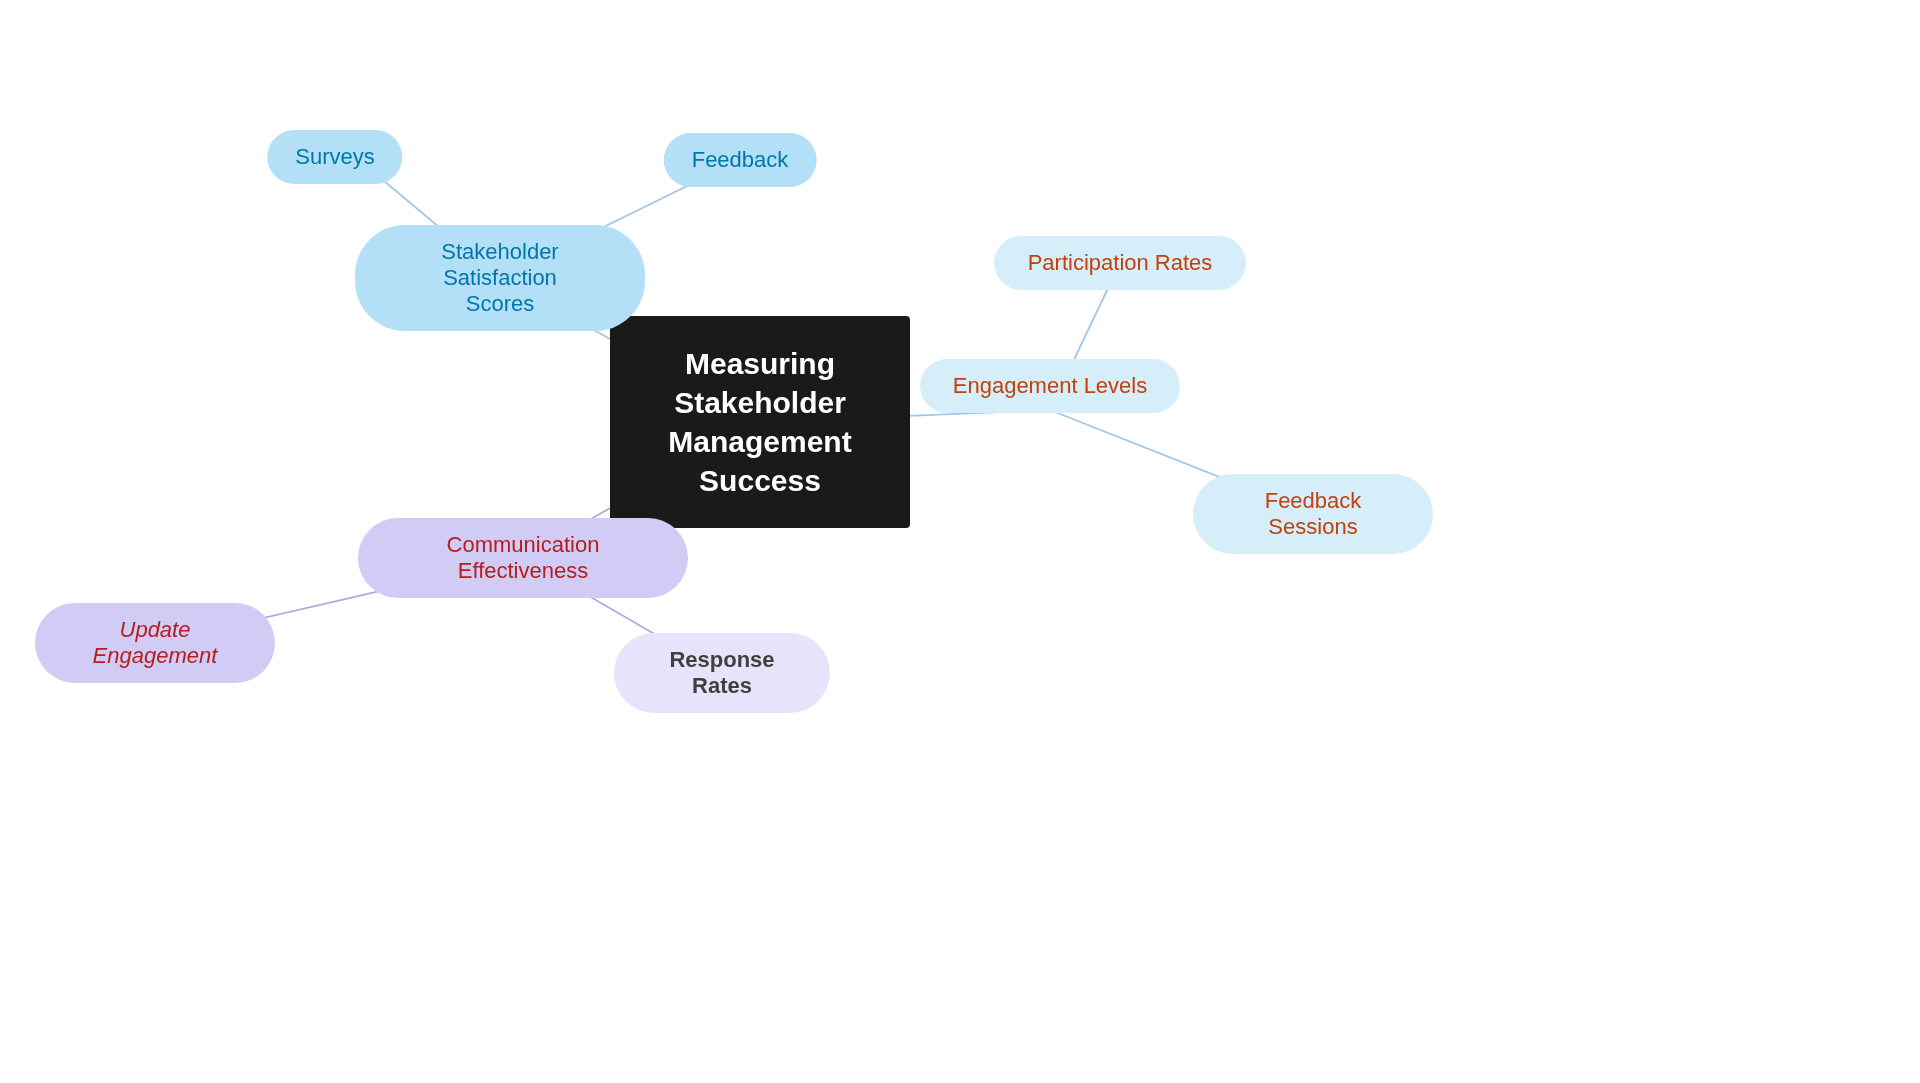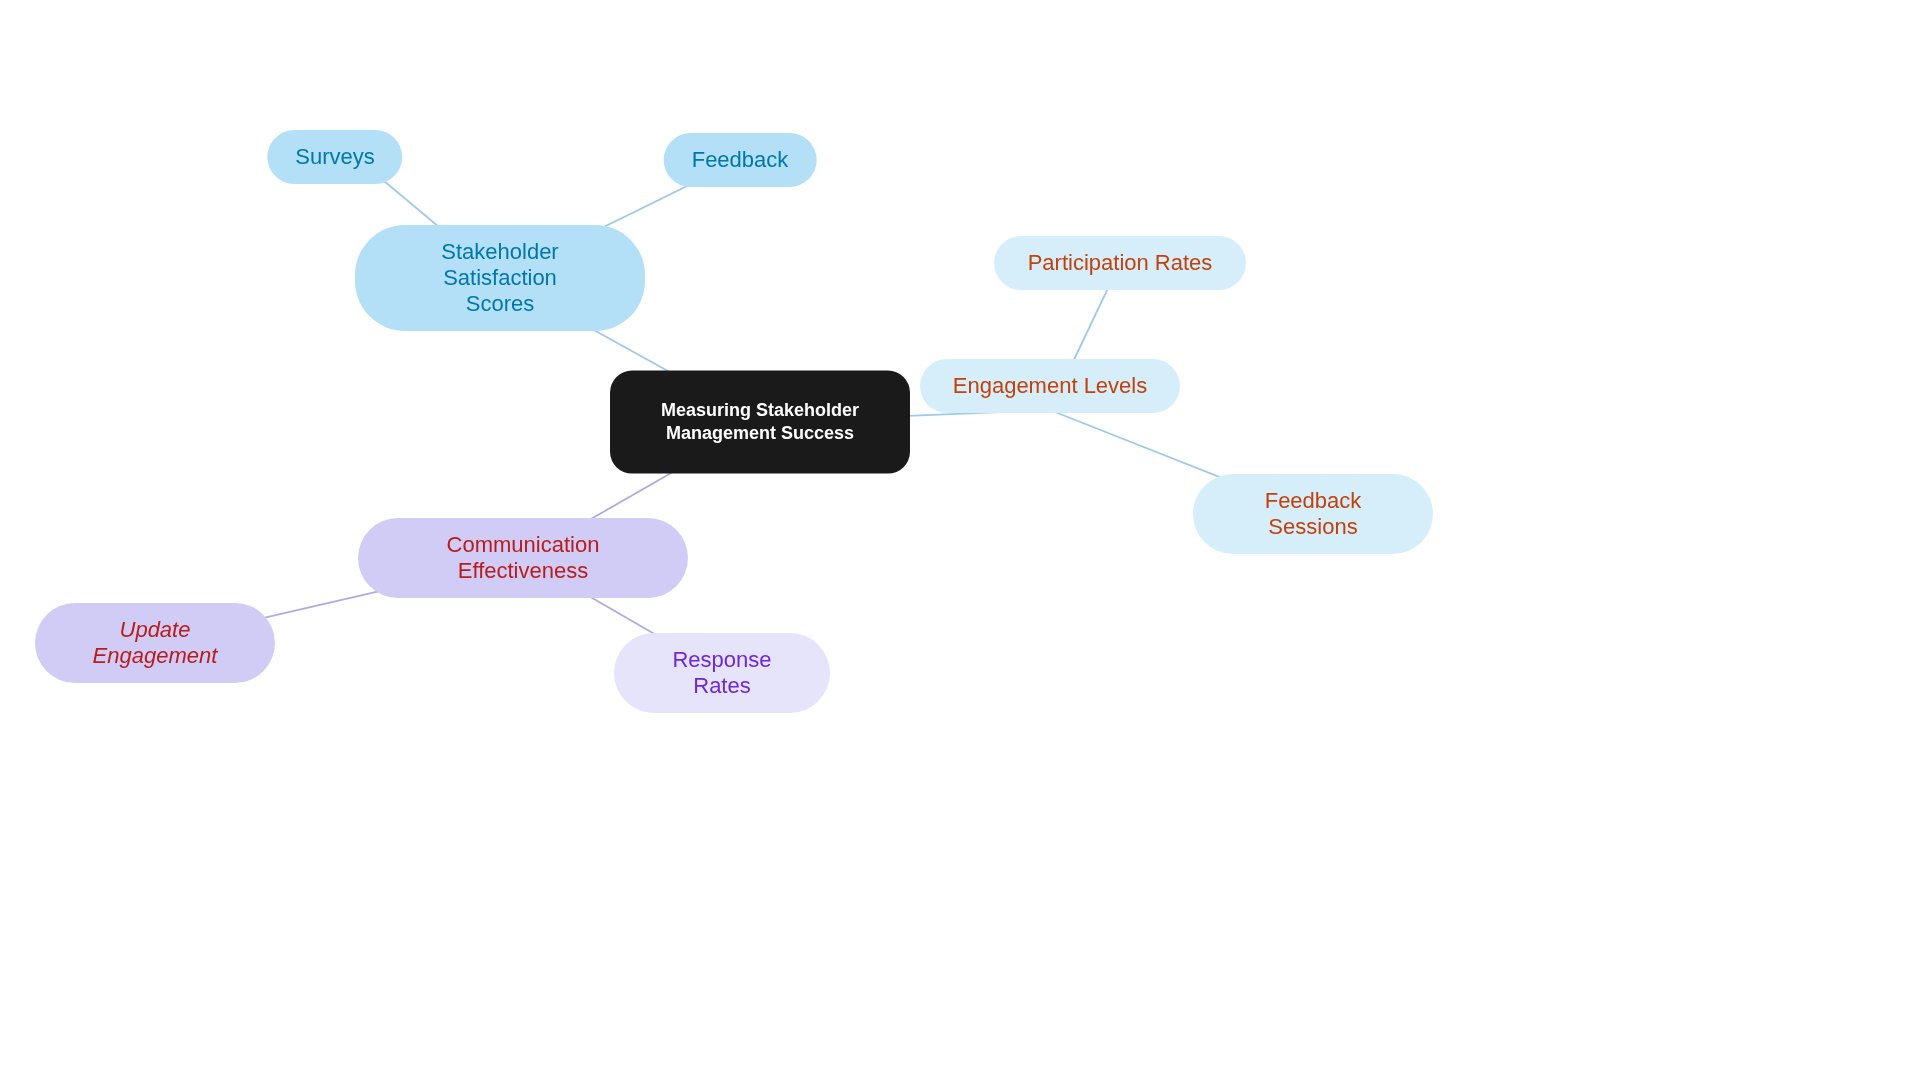--- a/index.html
+++ b/index.html
@@ -32,42 +32,43 @@
       border-radius: 50px;
       padding: 14px 28px;
       font-size: 22px;
       font-weight: 500;
       cursor: default;
       transform: translate(-50%, -50%);
     }
     .node-center {
       background: #1a1a1a;
       color: #ffffff;
-      border-radius: 22px;
-      font-size: 18px;
+      border-radius: 4px;
+      font-size: 30px;
       font-weight: 600;
       padding: 28px 44px;
       width: 300px;
       line-height: 1.3;
     }
     .node-blue {
       background: #b3e0f7;
       color: #0077aa;
     }
     .node-blue-light {
       background: #d6eef9;
       color: #c2410c;
     }
     .node-purple {
       background: #d0ccf5;
       color: #b91c1c;
     }
     .node-purple-light {
       background: #e6e4fb;
-      color: #6d28d9;
+      color: #404040;
+      font-weight: bold;
     }
   </style>
 </head>
 <body>
 
 <div id="canvas">
   <svg class="connections">
 
     <line x1="760" y1="422" x2="500" y2="278" stroke="#a0c8e8" stroke-width="1.8"></line>
 

